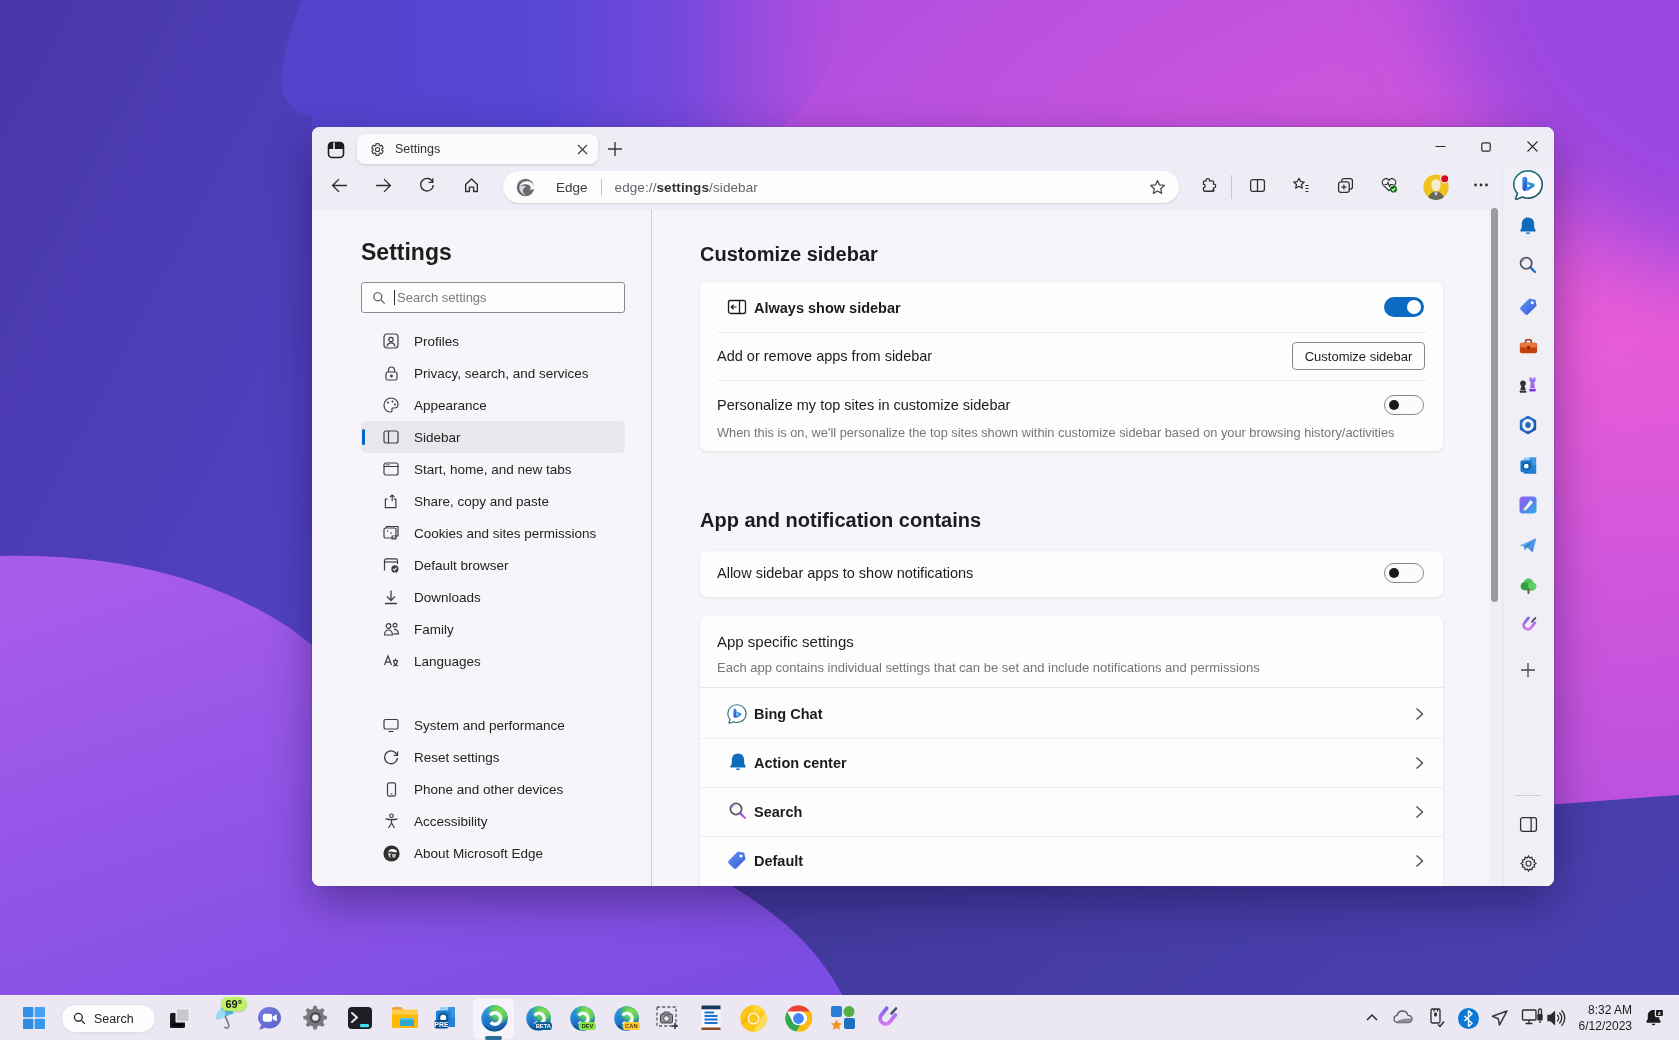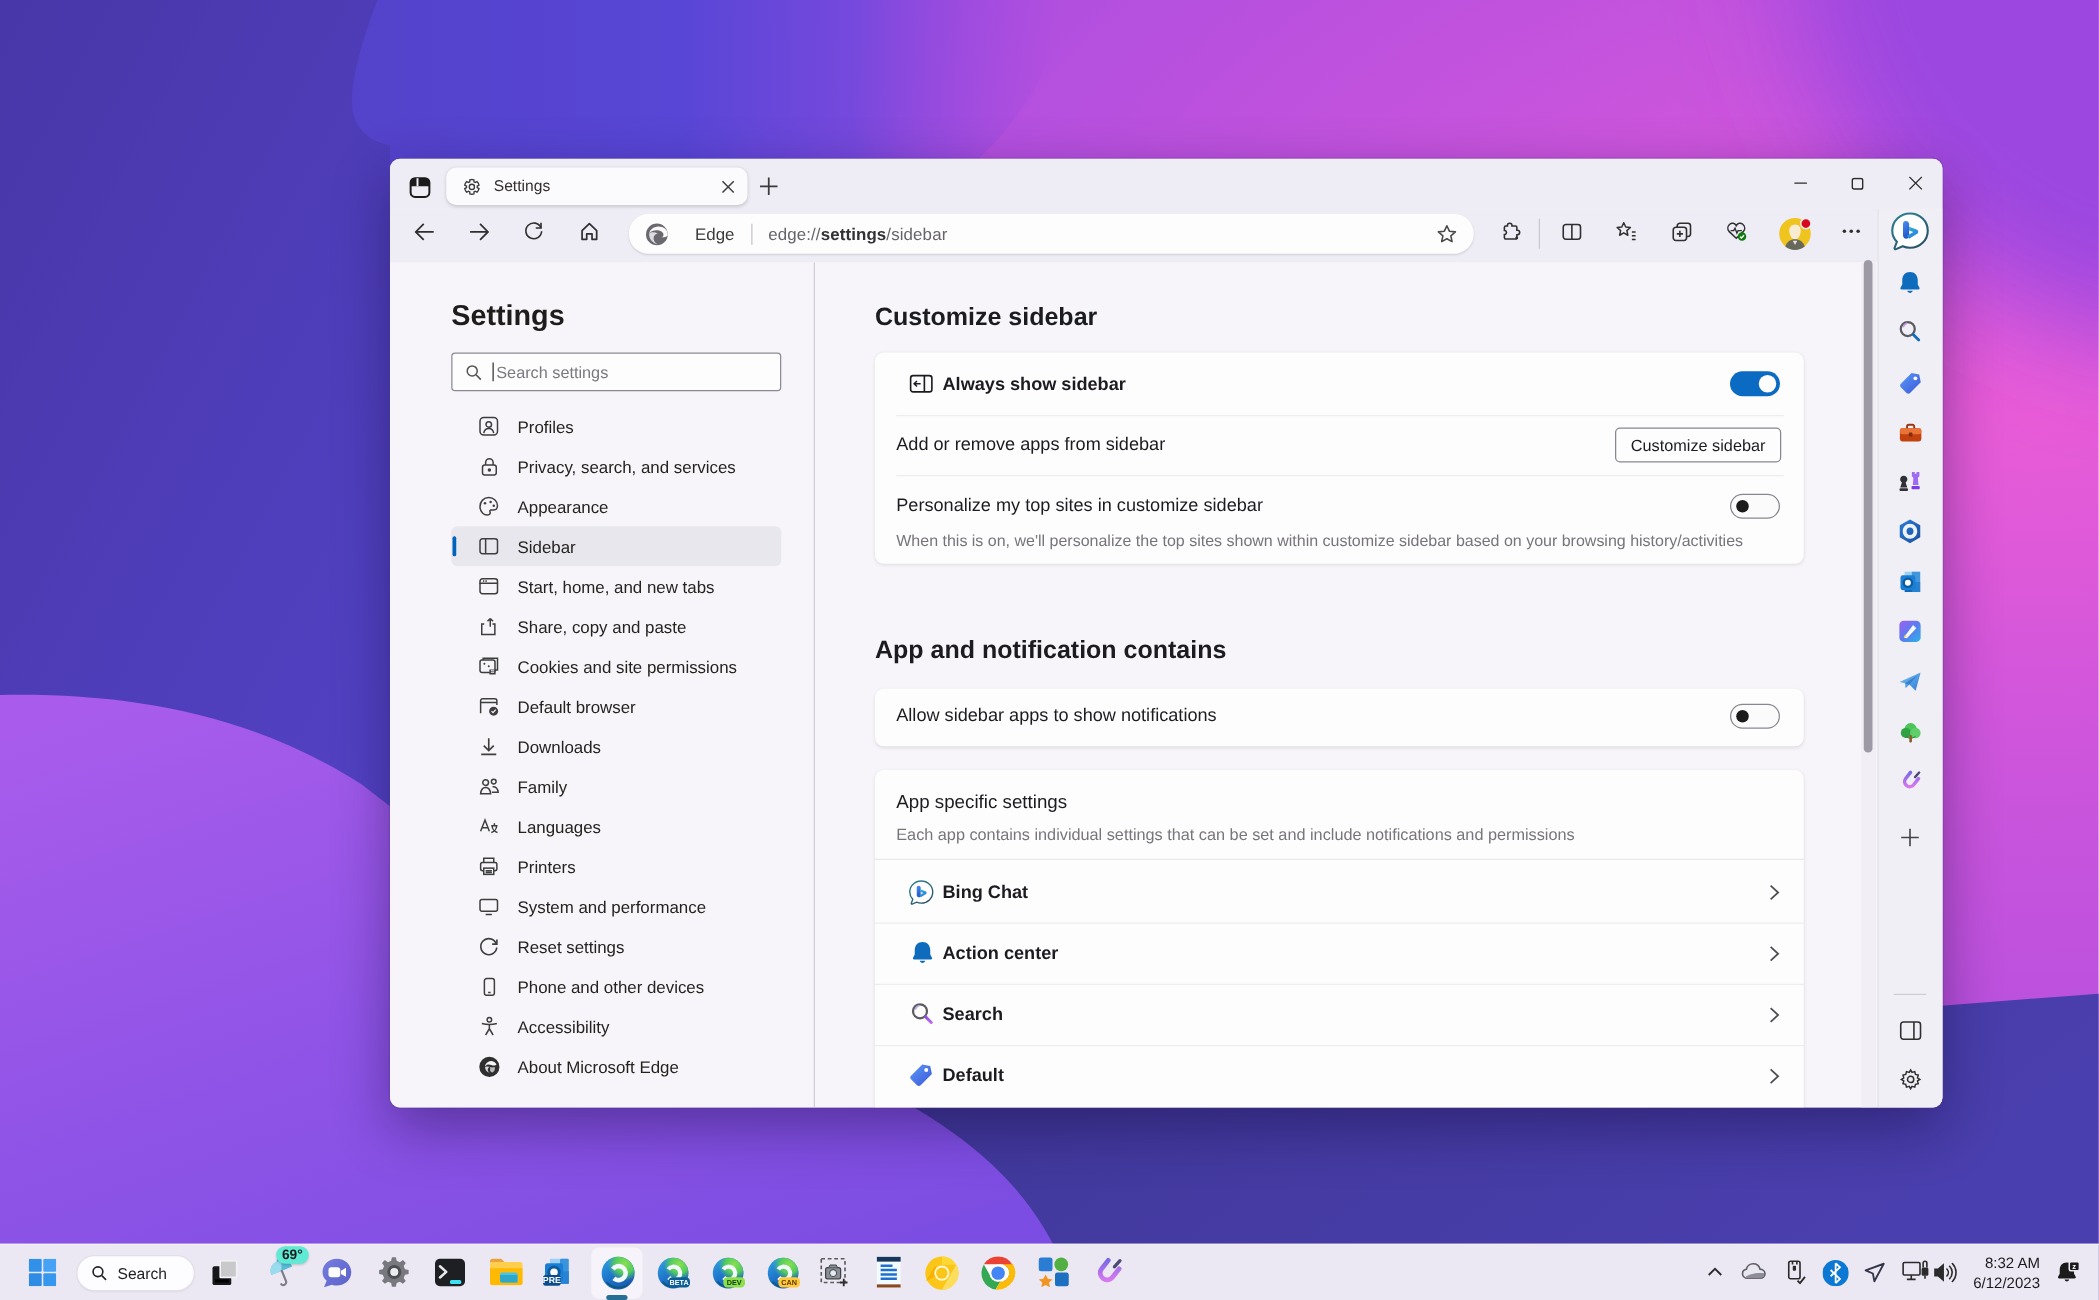--- a/index.html
+++ b/index.html
@@ -326,21 +326,21 @@
       <span class="ic">
         <svg width="18" height="18" viewBox="0 0 18 18" fill="none" stroke="#3e3e3e" stroke-width="1.2">
           <rect x="2" y="4" width="12" height="10" rx="1.6"></rect>
           <path d="M4.5 4 L4.5 2.5 L16 2.5 L16 12 L14 12"></path>
           <circle cx="5.5" cy="7" r="0.8" fill="#3e3e3e" stroke="none"></circle>
           <circle cx="9" cy="9" r="0.8" fill="#3e3e3e" stroke="none"></circle>
           <path d="M9.5 11.5 L14.5 11.5 L14.5 15.5 L9.5 15.5 Z" fill="#3e3e3e" stroke="none"></path>
           <path d="M10.7 12.6 L13.3 12.6 M10.7 13.8 L13.3 13.8" stroke="#f7f5fa" stroke-width="0.8"></path>
         </svg>
       </span>
-      <span class="lbl">Cookies and site permissions</span>
+      <span class="lbl">Cookies and sites permissions</span>
     </div>
   <div class="navitem" style="top:422px">
       <span class="ic">
         <svg width="18" height="18" viewBox="0 0 18 18" fill="none" stroke="#3e3e3e" stroke-width="1.2">
           <path d="M2.5 14.5 L2.5 4.5 A1.6 1.6 0 0 1 4.1 2.9 L13.9 2.9 A1.6 1.6 0 0 1 15.5 4.5 L15.5 8"></path>
           <path d="M2.5 6 L15.5 6"></path>
           <circle cx="12.9" cy="12.9" r="3.6" fill="#3e3e3e" stroke="none"></circle>
           <path d="M11.2 12.9 L12.4 14.1 L14.6 11.7" stroke="#f7f5fa" stroke-width="1.1"></path>
         </svg>
       </span>
@@ -366,31 +366,20 @@
       <span class="lbl">Family</span>
     </div>
   <div class="navitem" style="top:518px">
       <span class="ic">
         <svg width="19" height="19" viewBox="0 0 19 19" fill="none" stroke="#3e3e3e" stroke-width="1.2">
           <path d="M2.5 13 L6 4 L9.5 13 M3.6 10.2 L8.4 10.2"></path>
           <path d="M13.5 4 L13.5 6 M11 6 L16 6 M15.3 6 C15.3 9 13 11 11 11.5 M11.7 6 C11.7 9 14 11 16 11.5" transform="translate(0,2.5)"></path>
         </svg>
       </span>
       <span class="lbl">Languages</span>
-    </div>
-  <div class="navitem" style="top:550px">
-      <span class="ic">
-        <svg width="18" height="18" viewBox="0 0 18 18" fill="none" stroke="#3e3e3e" stroke-width="1.2">
-          <path d="M5 6 L5 2.5 L13 2.5 L13 6"></path>
-          <rect x="2.5" y="6" width="13" height="6.5" rx="1.5"></rect>
-          <rect x="5" y="10.5" width="8" height="5" fill="#f7f5fa"></rect>
-          <path d="M6.5 12.5 L11.5 12.5 M6.5 14 L11.5 14"></path>
-        </svg>
-      </span>
-      <span class="lbl">Printers</span>
     </div>
   <div class="navitem" style="top:582px">
       <span class="ic">
         <svg width="18" height="18" viewBox="0 0 18 18" fill="none" stroke="#3e3e3e" stroke-width="1.2">
           <rect x="2" y="3.5" width="14" height="9.5" rx="1.6"></rect>
           <path d="M6.5 15.5 L11.5 15.5"></path>
         </svg>
       </span>
       <span class="lbl">System and performance</span>
     </div>
@@ -656,21 +645,21 @@
     </div>
   <div class="tico" style="left:210px">
       <svg width="30" height="30" viewBox="0 0 30 30">
         <g transform="rotate(-22 15 15)">
           <path d="M6 13.5 C6 8.2 10 5 15 5 C20 5 24 8.2 24 13.5 L15.2 13.5 Z" fill="#56bcd8"></path>
           <path d="M6 13.5 C6 8.2 10 5 15 5 C16.8 5 17.6 6.8 16.7 8.7 C15.9 10.4 15.2 11.8 15.2 13.5 L6 13.5 Z" fill="#9adcee"></path>
           <path d="M15 13.5 L15 22.5 A2.3 2.3 0 0 1 10.6 23.3" fill="none" stroke="#7d7d88" stroke-width="1.7" stroke-linecap="round"></path>
           <path d="M15 3.8 L15 5.6" stroke="#56bcd8" stroke-width="1.5"></path>
         </g>
       </svg>
-      <div style="position:absolute;left:11px;top:-5px;background:#5eead4;border-radius:9px;padding:1px 4.5px;font-size:11px;font-weight:700;color:#1b1b1b;box-shadow:0 1px 2px rgba(0,0,0,.18)">69°</div>
+      <div style="position:absolute;left:11px;top:-5px;background:#bef264;border-radius:9px;padding:1px 4.5px;font-size:11px;font-weight:700;color:#1b1b1b;box-shadow:0 1px 2px rgba(0,0,0,.18)">69°</div>
     </div>
   <div class="tico" style="left:253px">
       <svg width="27" height="27" viewBox="0 0 27 27">
         <defs>
           <linearGradient id="tms" x1="0" y1="0" x2="1" y2="1">
             <stop offset="0" stop-color="#767ee0"></stop>
             <stop offset="1" stop-color="#5a60c8"></stop>
           </linearGradient>
         </defs>
         <path d="M13.5 2 C19.9 2 25 6.7 25 12.7 C25 18.7 19.9 23.4 13.5 23.4 C12.1 23.4 10.7 23.2 9.5 22.7 L3.2 24.8 L5.3 19.6 C3.3 17.7 2 15.3 2 12.7 C2 6.7 7.1 2 13.5 2 Z" fill="url(#tms)"></path>

